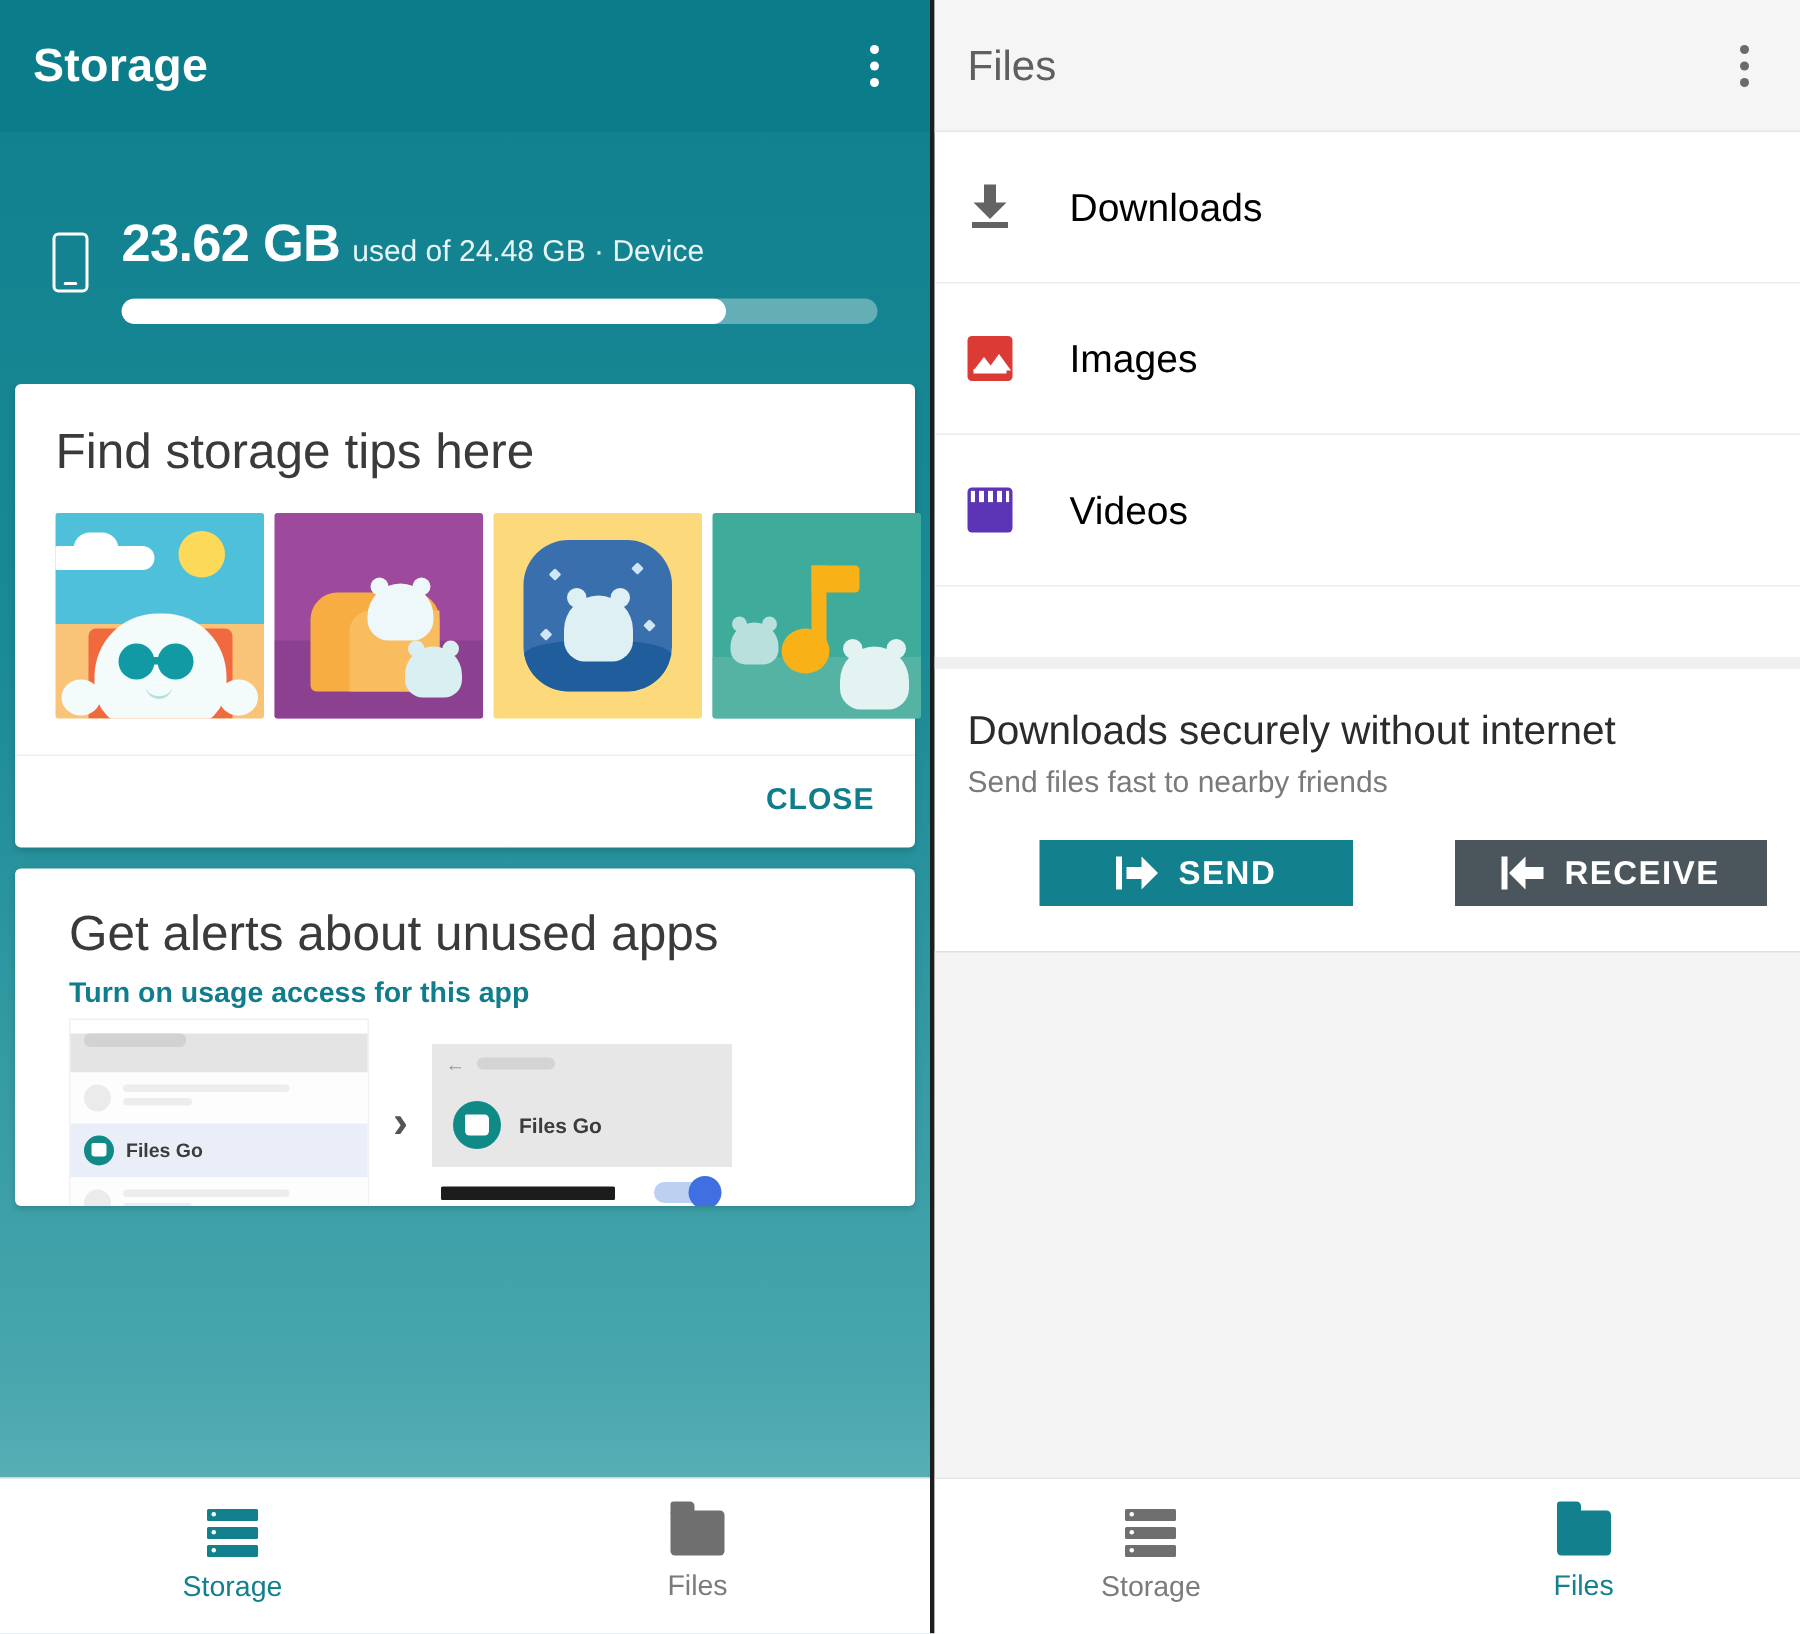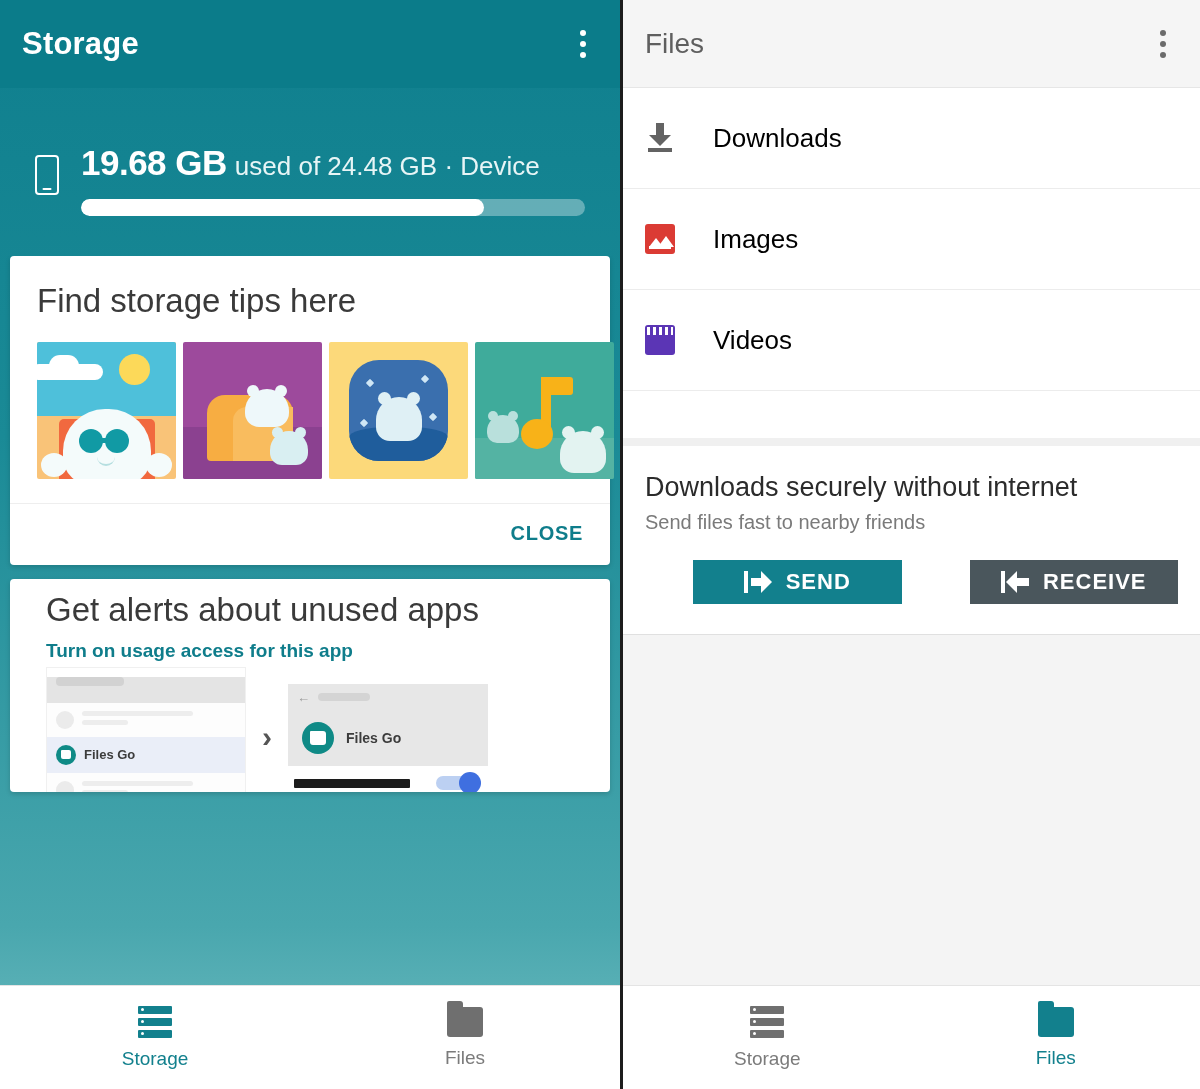--- a/index.html
+++ b/index.html
@@ -72,21 +72,21 @@
     bottom: 3px; width: 9px; height: 2px; border-radius: 1px;
     background: #ffffff;
   }
   .summary-col { flex: 1; }
   .usage-line { display: flex; align-items: baseline; flex-wrap: wrap; }
   .usage-big {
     color: #ffffff; font-size: 35px; font-weight: bold;
     letter-spacing: -0.5px;
   }
   .usage-rest {
-    color: #e7f5f6; font-size: 26px; margin-left: 8px;
+    color: #e7f5f6; font-size: 20px; margin-left: 8px;
   }
   .progress-track {
     margin-top: 16px;
     height: 17px; border-radius: 9px;
     background: rgba(255,255,255,0.34);
     overflow: hidden;
   }
   .progress-fill {
     height: 100%; border-radius: 9px;
     background: #ffffff;
@@ -179,21 +179,21 @@
     display: flex; justify-content: flex-end;
   }
   .text-btn {
     color: #0f7d8b; font-size: 20px; font-weight: bold;
     letter-spacing: 0.7px; cursor: pointer;
     background: none; border: none;
     font-family: "Liberation Sans", sans-serif;
   }
 
   
-  .card2-body { padding: 12px 36px 0 36px; }
+  .card2-body { padding: 24px 36px 0 36px; }
   .illus-row {
     display: flex; align-items: center; gap: 16px;
     padding: 20px 36px 0 36px;
     height: 130px; overflow: hidden;
   }
   .mock {
     width: 200px; background: #ffffff;
     border: 1px solid #f0f0f0;
     flex: none;
   }
@@ -346,21 +346,21 @@
         <i></i>
         <i></i>
         <i></i>
       </div>
     </div>
 
     <div class="storage-summary">
       <div class="phone-icon"></div>
       <div class="summary-col">
         <div class="usage-line">
-          <span class="usage-big">19.68 GB</span>
+          <span class="usage-big">23.62 GB</span>
           <span class="usage-rest">used of 24.48 GB · Device</span>
         </div>
         <div class="progress-track">
           <div class="progress-fill" id="progressFill" style="width: 80%;"></div>
         </div>
       </div>
     </div>
 
     <div class="cards-area">
 

